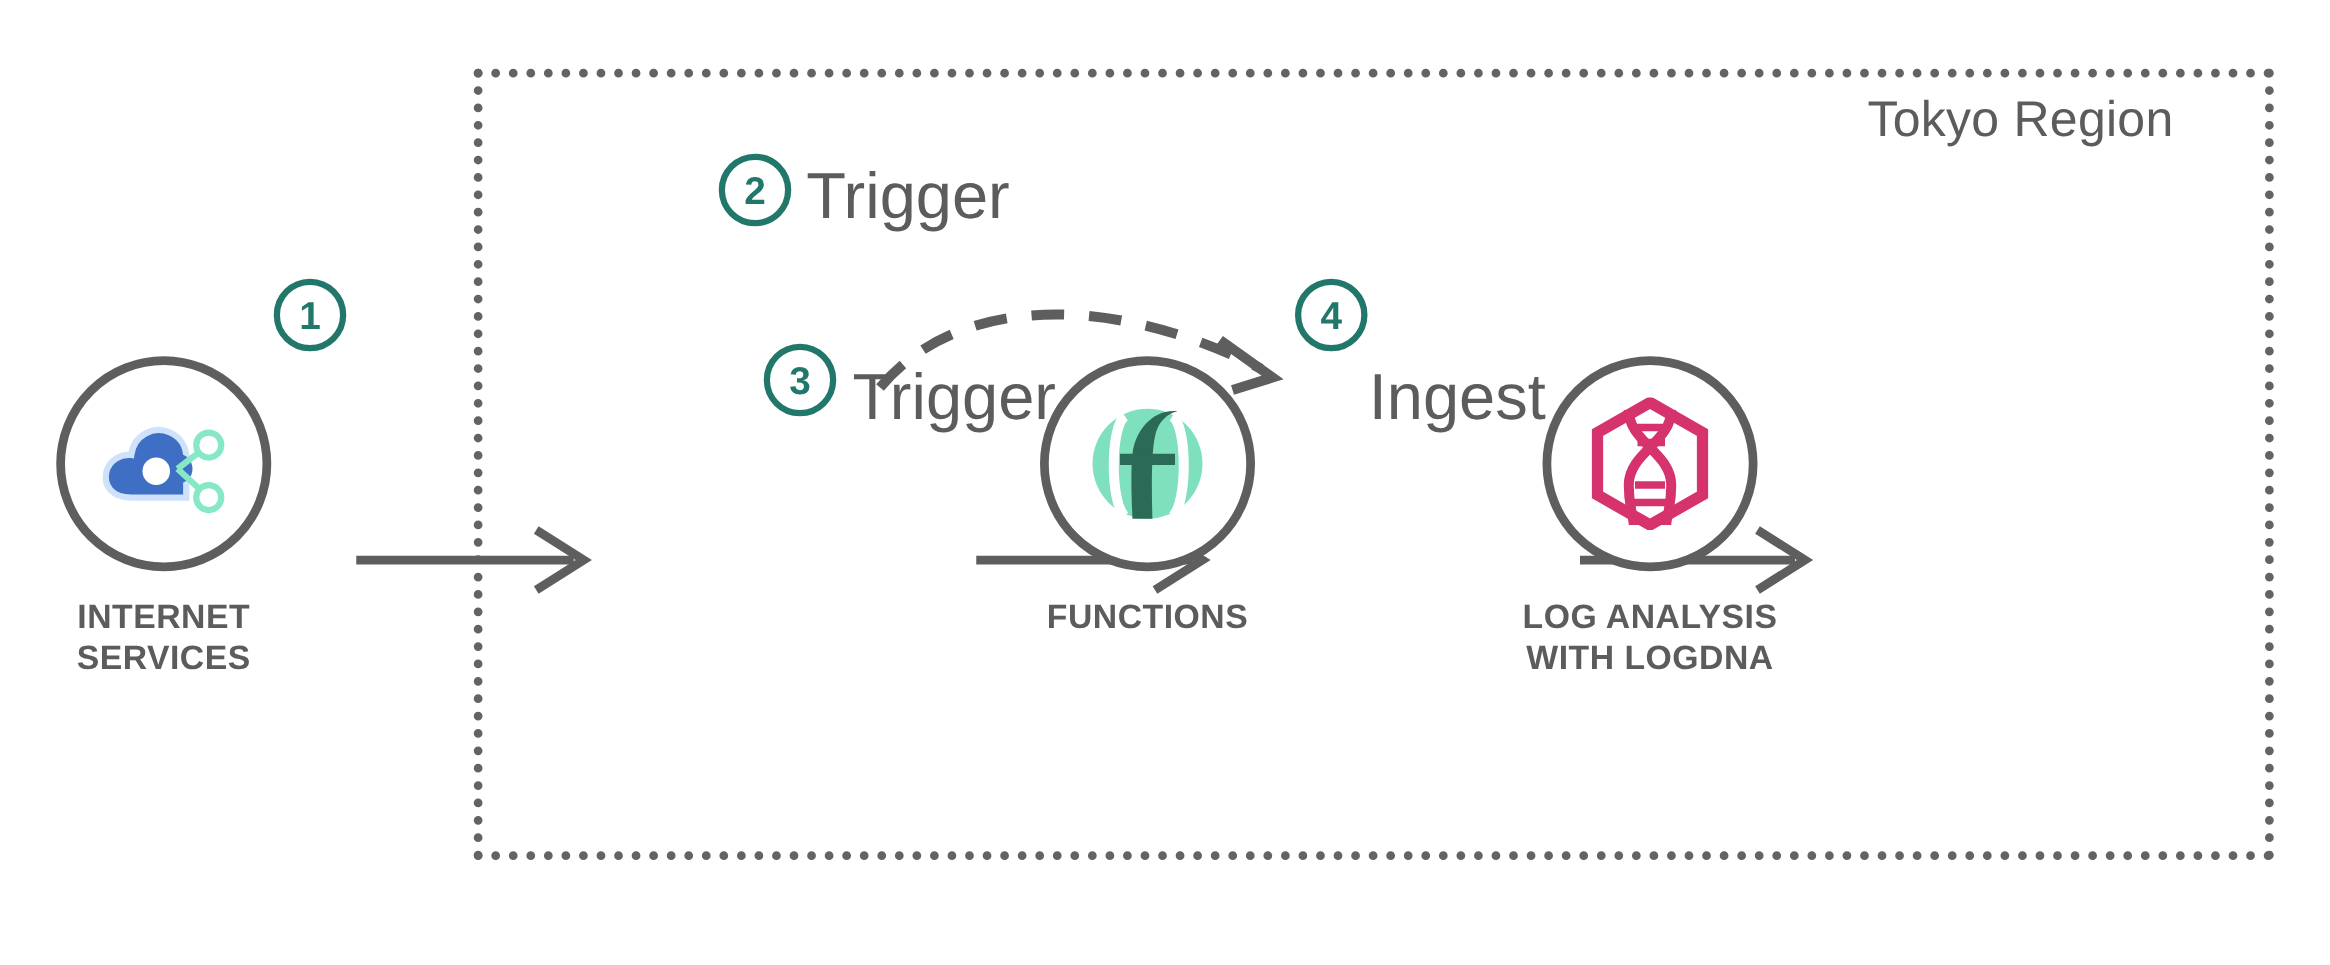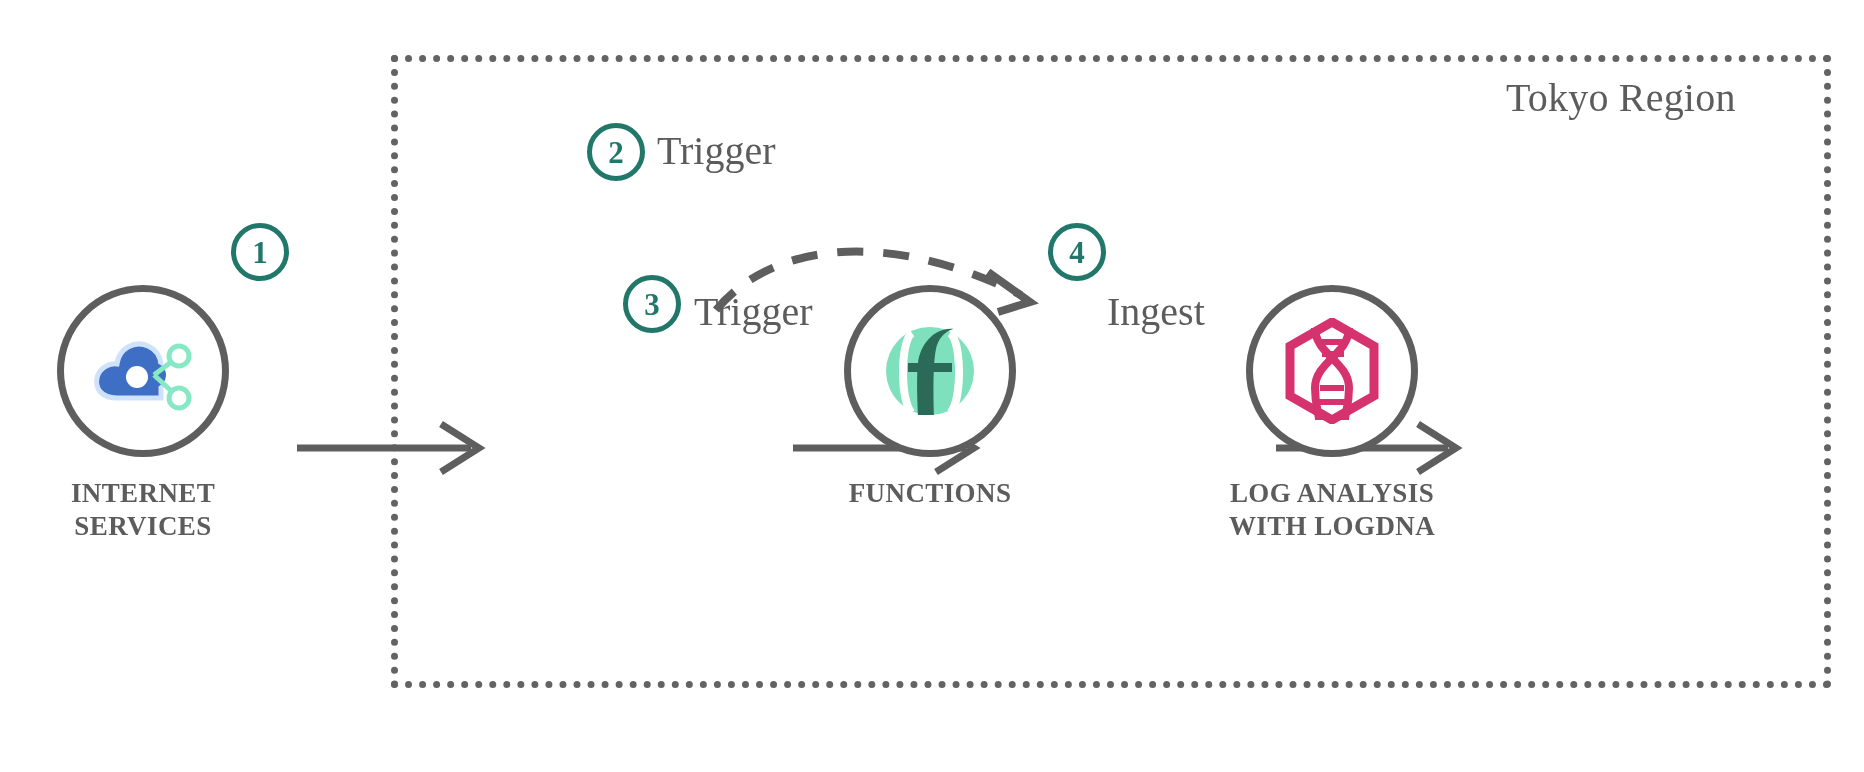--- a/index.html
+++ b/index.html
@@ -1,19 +1,19 @@
 <!DOCTYPE html>
 <html><head>
 <meta charset="utf-8">
 <style>
   html,body{margin:0;padding:0;background:#ffffff;}
   body{width:1864px;height:772px;position:relative;overflow:hidden;
        font-family:"Liberation Sans","DejaVu Sans",sans-serif;}
 
-  #stage{position:absolute;left:16px;top:0;width:1828px;height:772px;font-family:Liberation Serif, serif;}
+  #stage{position:absolute;left:4px;top:0;width:1828px;height:772px;}
 
   
   .region-box{
     position:absolute;left:375px;top:55px;width:1440px;height:633px;
     border:7px dotted #636363;
     box-sizing:border-box;
   }
   .region-title{
     position:absolute;left:1490px;top:74px;width:300px;
     font-size:40px;color:#5c5c5c;letter-spacing:0.2px;
@@ -46,21 +46,21 @@
     font-size:31px;font-weight:bold;color:#21776a;background:#fff;
     line-height:1;
   }
   #badge-1{left:215px;top:223px;}
   #badge-2{left:571px;top:123px;}
   #badge-3{left:607px;top:275px;}
   #badge-4{left:1032px;top:223px;}
 
   
   .edge-label{
-    position:absolute;font-size:40px;color:#5c5c5c;white-space:nowrap;
+    position:absolute;font-size:52px;color:#5c5c5c;white-space:nowrap;
   }
   #label-logpush{left:233px;top:288px;}
   #label-trigger{left:641px;top:127px;}
   #label-extract{left:678px;top:288px;}
   #label-ingest{left:1063px;top:288px;margin-left:28px;}
 
   
   svg.overlay{position:absolute;left:0;top:0;width:1864px;height:772px;
               pointer-events:none;overflow:visible;}
 </style>

